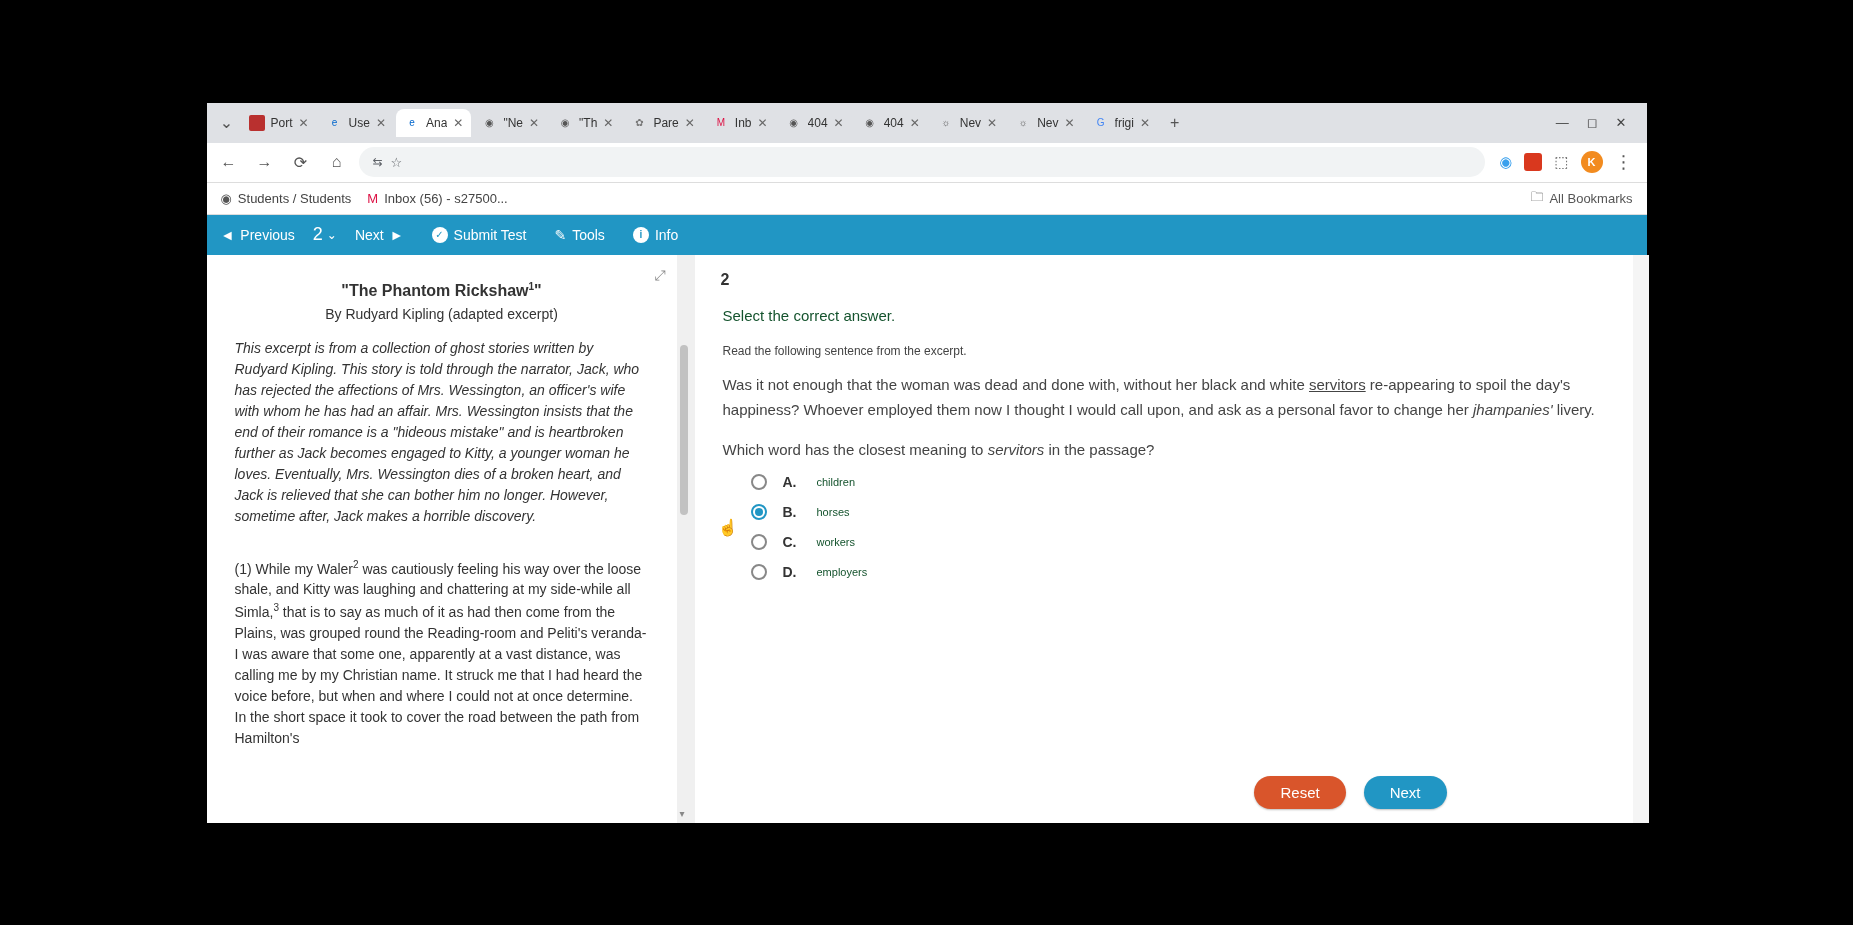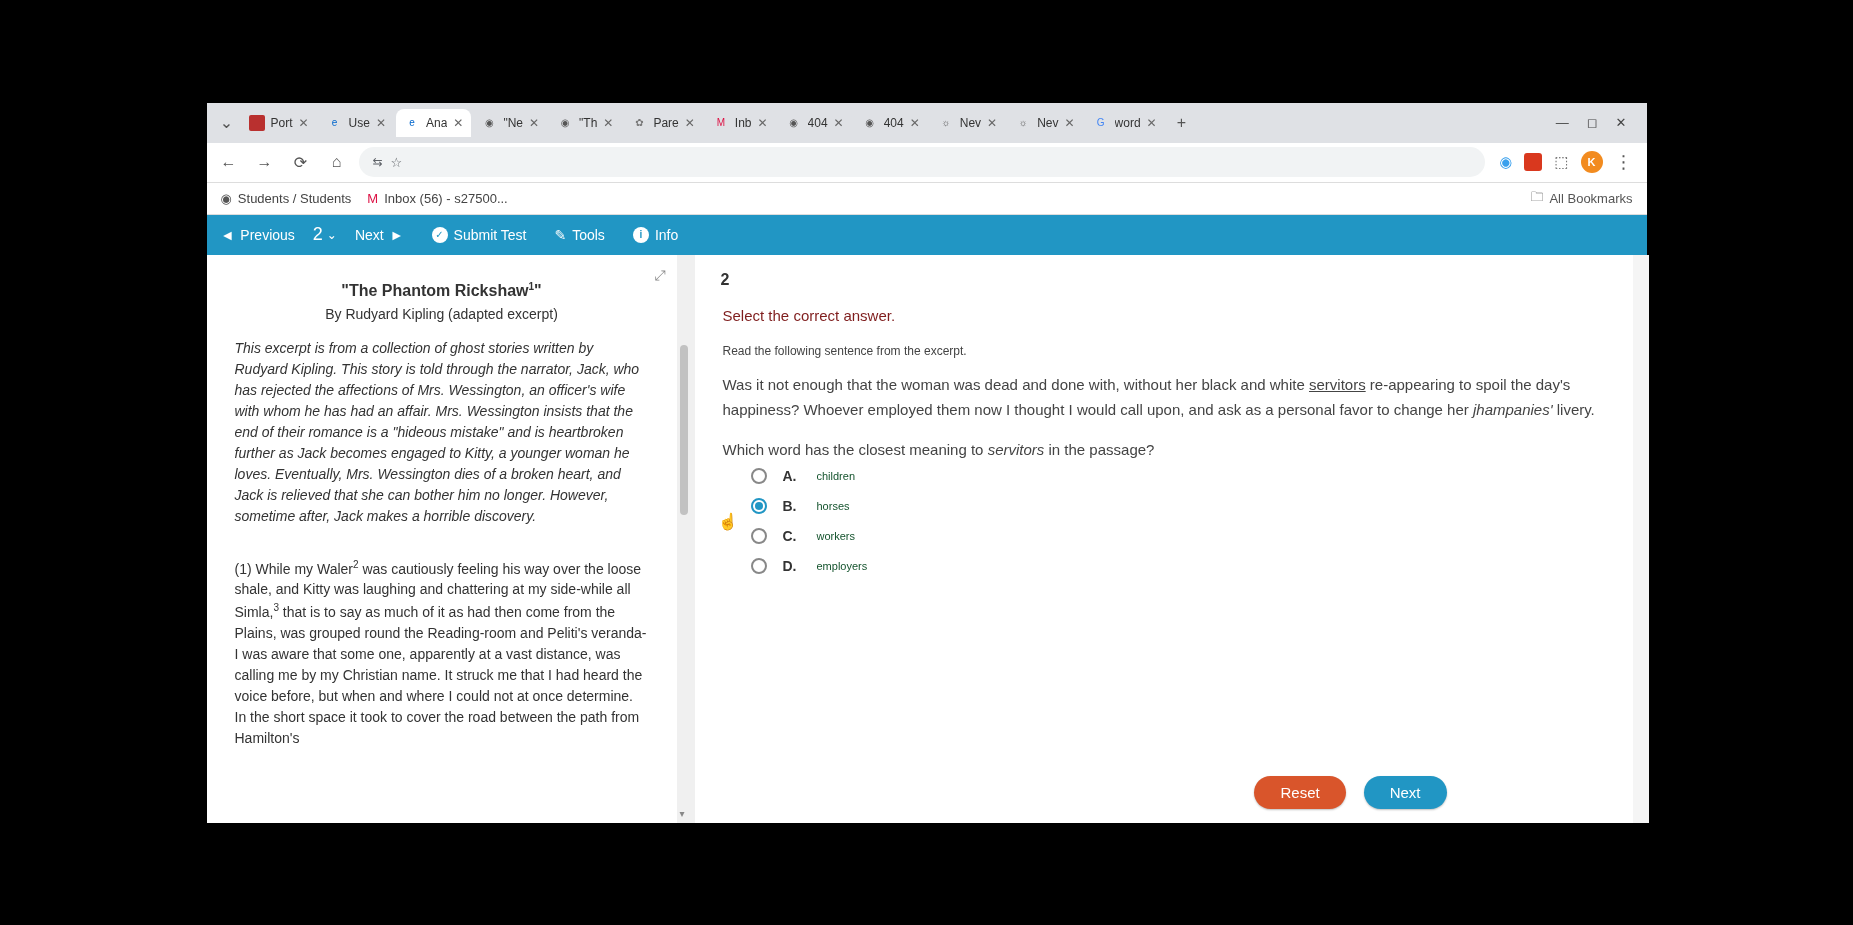--- a/index.html
+++ b/index.html
@@ -54,26 +54,26 @@
 .right-scroll { position:absolute; right:-2px; top:0; bottom:0; width:16px; background:#f5f5f5; }
 
 .left-pane h2 { text-align: center; font-size: 16px; font-weight: 700; margin-bottom: 6px; }
 .left-pane h2 sup { font-size: 10px; }
 .left-pane .byline { text-align: center; font-size: 14px; margin-bottom: 16px; }
 .left-pane .intro { font-style: italic; font-size: 14px; line-height: 1.5; margin-bottom: 30px; }
 .left-pane .para { font-size: 14px; line-height: 1.5; }
 .left-pane .para sup { font-size: 10px; }
 
 .right-pane .qnum { font-size: 16px; font-weight: 700; margin-bottom: 18px; margin-left: -2px; }
-.right-pane .instr { font-size: 15px; color: #7f1d1d; margin-bottom: 20px; }
+.right-pane .instr { font-size: 15px; color: #14532d; margin-bottom: 20px; }
 .right-pane .stem { font-size: 12px; color: #444; margin-bottom: 14px; }
 .right-pane .quote { font-size: 15px; color: #444; line-height: 1.7; margin-bottom: 18px; }
 .right-pane .quote .ul { text-decoration: underline; }
 .right-pane .quote i { font-style: italic; }
-.right-pane .ask { font-size: 15px; color: #444; margin-bottom: 10px; }
+.right-pane .ask { font-size: 15px; color: #444; margin-bottom: 16px; }
 .right-pane .ask i { font-style: italic; }
 
 .options { padding-left: 28px; }
 .opt { display: flex; align-items: center; gap: 16px; margin-bottom: 14px; cursor: pointer; }
 .opt .radio { width: 16px; height: 16px; border: 2px solid #888; border-radius: 50%; display: inline-flex; align-items: center; justify-content: center; flex-shrink:0; }
 .opt.selected .radio { border-color: #2196c4; }
 .opt.selected .radio::after { content: ''; width: 8px; height: 8px; background: #2196c4; border-radius: 50%; }
 .opt .letter { font-weight: 700; width: 18px; font-size:14px; }
 .opt .text { font-size: 11px; color: #14532d; }
 .cursor-ptr { position: absolute; font-size: 16px; color:#000; pointer-events:none; }
@@ -141,21 +141,21 @@
           <span class="label">Nev</span>
           <span class="close">✕</span>
         </div>
         <div class="tab">
           <span class="favicon" style="background:transparent;color:#555;">☼</span>
           <span class="label">Nev</span>
           <span class="close">✕</span>
         </div>
         <div class="tab">
           <span class="favicon" style="background:transparent;color:#4285f4;">G</span>
-          <span class="label">word</span>
+          <span class="label">frigi</span>
           <span class="close">✕</span>
         </div>
       </div>
     <span class="newtab">+</span>
     <div class="window-ctrls">
       <span>—</span>
       <span>◻</span>
       <span>✕</span>
     </div>
   </div>

